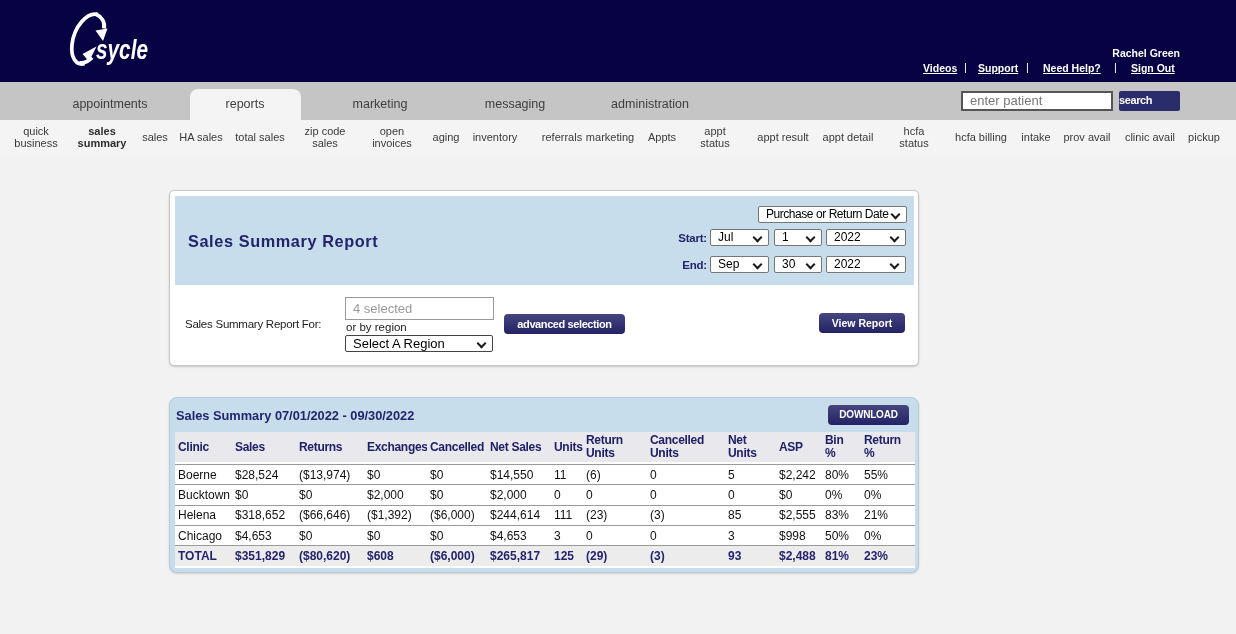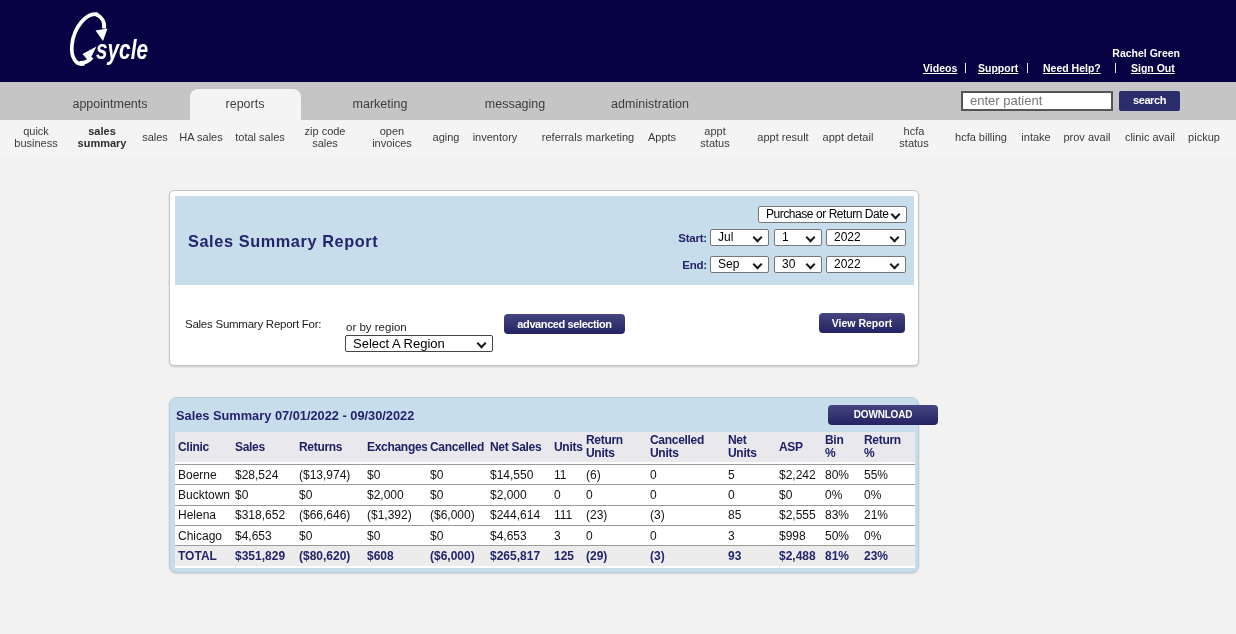--- a/index.html
+++ b/index.html
@@ -5,21 +5,21 @@
 * { margin:0; padding:0; box-sizing:border-box; }
 html,body { width:1236px; height:634px; background:#f2f2f2; font-family:"Liberation Sans", sans-serif; position:relative; overflow:hidden; }
 .hdr { position:absolute; left:0; top:0; width:1236px; height:82px; background:#070244; }
 .uname { position:absolute; right:56px; top:47px; color:#fff; font-size:10.5px; font-weight:bold; }
 .ul { position:absolute; top:62px; color:#fff; font-size:10.5px; font-weight:bold; text-decoration:underline; }
 .usep { position:absolute; top:61px; color:#fff; font-size:11px; font-weight:normal; }
 .tabbar { position:absolute; left:0; top:82px; width:1236px; height:38px; background:#c5c5c5; }
 .tab { position:absolute; top:15px; transform:translateX(-50%); font-size:12.5px; color:#3d3d3d; }
 .acttab { position:absolute; left:190px; top:7px; width:111px; height:31px; background:#f4f4f4; border-radius:8px 8px 0 0; }
 .srchin { position:absolute; left:961px; top:9px; width:152px; height:20px; background:#fff; border:2px solid #555; color:#777; font-size:13px; line-height:16px; padding-left:7px; }
-.srchbtn { position:absolute; left:1119px; top:9px; width:61px; height:20px; background:#2b2c6b; color:#fff; font-size:11px; letter-spacing:-0.4px; font-weight:bold; text-align:center; line-height:19px; border-radius:2px; }
+.srchbtn { position:absolute; left:1119px; top:9px; width:61px; height:20px; background:#2b2c6b; color:#fff; font-size:11px; letter-spacing:-0.4px; font-weight:bold; line-height:19px; border-radius:2px; }
 .subnav { position:absolute; left:0; top:120px; width:1236px; height:36px; background:#f4f4f4; }
 .sn { position:absolute; top:17px; transform:translate(-50%,-50%); font-size:11px; line-height:12px; color:#3a3a3a; text-align:center; white-space:nowrap; }
 .sn.b { font-weight:bold; color:#2e2e2e; }
 .panel1 { position:absolute; left:169px; top:190px; width:750px; height:176px; background:#fff; border:1px solid #c6c6c6; border-radius:5px; box-shadow:0 1px 2px rgba(0,0,0,0.18); }
 .blueband { position:absolute; left:5px; top:5px; width:739px; height:89px; background:#c7ddeb; }
 .p1title { position:absolute; left:18px; top:42px; font-size:16.3px; line-height:16px; letter-spacing:0.6px; font-weight:bold; color:#23246b; }
 .flabel { position:absolute; left:0; text-align:right; font-size:11.5px; letter-spacing:-0.2px; font-weight:bold; color:#23246b; }
 .sel { position:absolute; background:#fff; border:1px solid #767676; border-radius:2px; font-size:12px; color:#000; height:17px; line-height:15px; padding-left:7px; white-space:nowrap; overflow:hidden; }
 .chev { position:absolute; right:7px; top:4px; width:7px; height:7px; border-right:2px solid #1a1a1a; border-bottom:2px solid #1a1a1a; transform:rotate(45deg); }
 .ssrfor { position:absolute; left:15px; top:127px; font-size:11.5px; letter-spacing:-0.25px; color:#1c1c1c; }
@@ -95,28 +95,29 @@
   <div class="sel" style="left:588px;top:15px;width:149px;letter-spacing:-0.45px;">Purchase or Return Date<span class="chev"></span></div>
   <div class="flabel" style="width:537px;top:41px;">Start:</div>
   <div class="sel" style="left:540px;top:38px;width:59px;">Jul<span class="chev"></span></div>
   <div class="sel" style="left:604px;top:38px;width:48px;">1<span class="chev"></span></div>
   <div class="sel" style="left:656px;top:38px;width:80px;">2022<span class="chev"></span></div>
   <div class="flabel" style="width:537px;top:68px;">End:</div>
   <div class="sel" style="left:540px;top:65px;width:59px;">Sep<span class="chev"></span></div>
   <div class="sel" style="left:604px;top:65px;width:48px;">30<span class="chev"></span></div>
   <div class="sel" style="left:656px;top:65px;width:80px;">2022<span class="chev"></span></div>
   <div class="ssrfor">Sales Summary Report For:</div>
+  <div class="selinput">4 selected</div>
   <div class="orby">or by region</div>
   <div class="sel" style="left:175px;top:144px;width:148px;border-color:#444;font-size:13px;">Select A Region<span class="chev"></span></div>
   <div class="navybtn" style="left:334px;top:123px;width:121px;height:20px;font-size:11px;letter-spacing:-0.4px;line-height:20px;">advanced selection</div>
   <div class="navybtn" style="left:649px;top:122px;width:86px;height:20px;font-size:10.5px;line-height:20px;">View Report</div>
 </div>
 <div class="panel2">
   <div class="p2title">Sales Summary 07/01/2022 - 09/30/2022</div>
-  <div class="navybtn" style="left:658px;top:7px;width:110px;height:20px;font-size:10px;line-height:20px;letter-spacing:-0.2px;">DOWNLOAD</div>
+  <div class="navybtn" style="left:658px;top:7px;width:81px;height:20px;font-size:10px;line-height:20px;letter-spacing:-0.2px;">DOWNLOAD</div>
   <div class="tblwrap">
     <table>
       <colgroup>
         <col style="width:57px">
           <col style="width:64px">
           <col style="width:68px">
           <col style="width:63px">
           <col style="width:60px">
           <col style="width:64px">
           <col style="width:32px">

